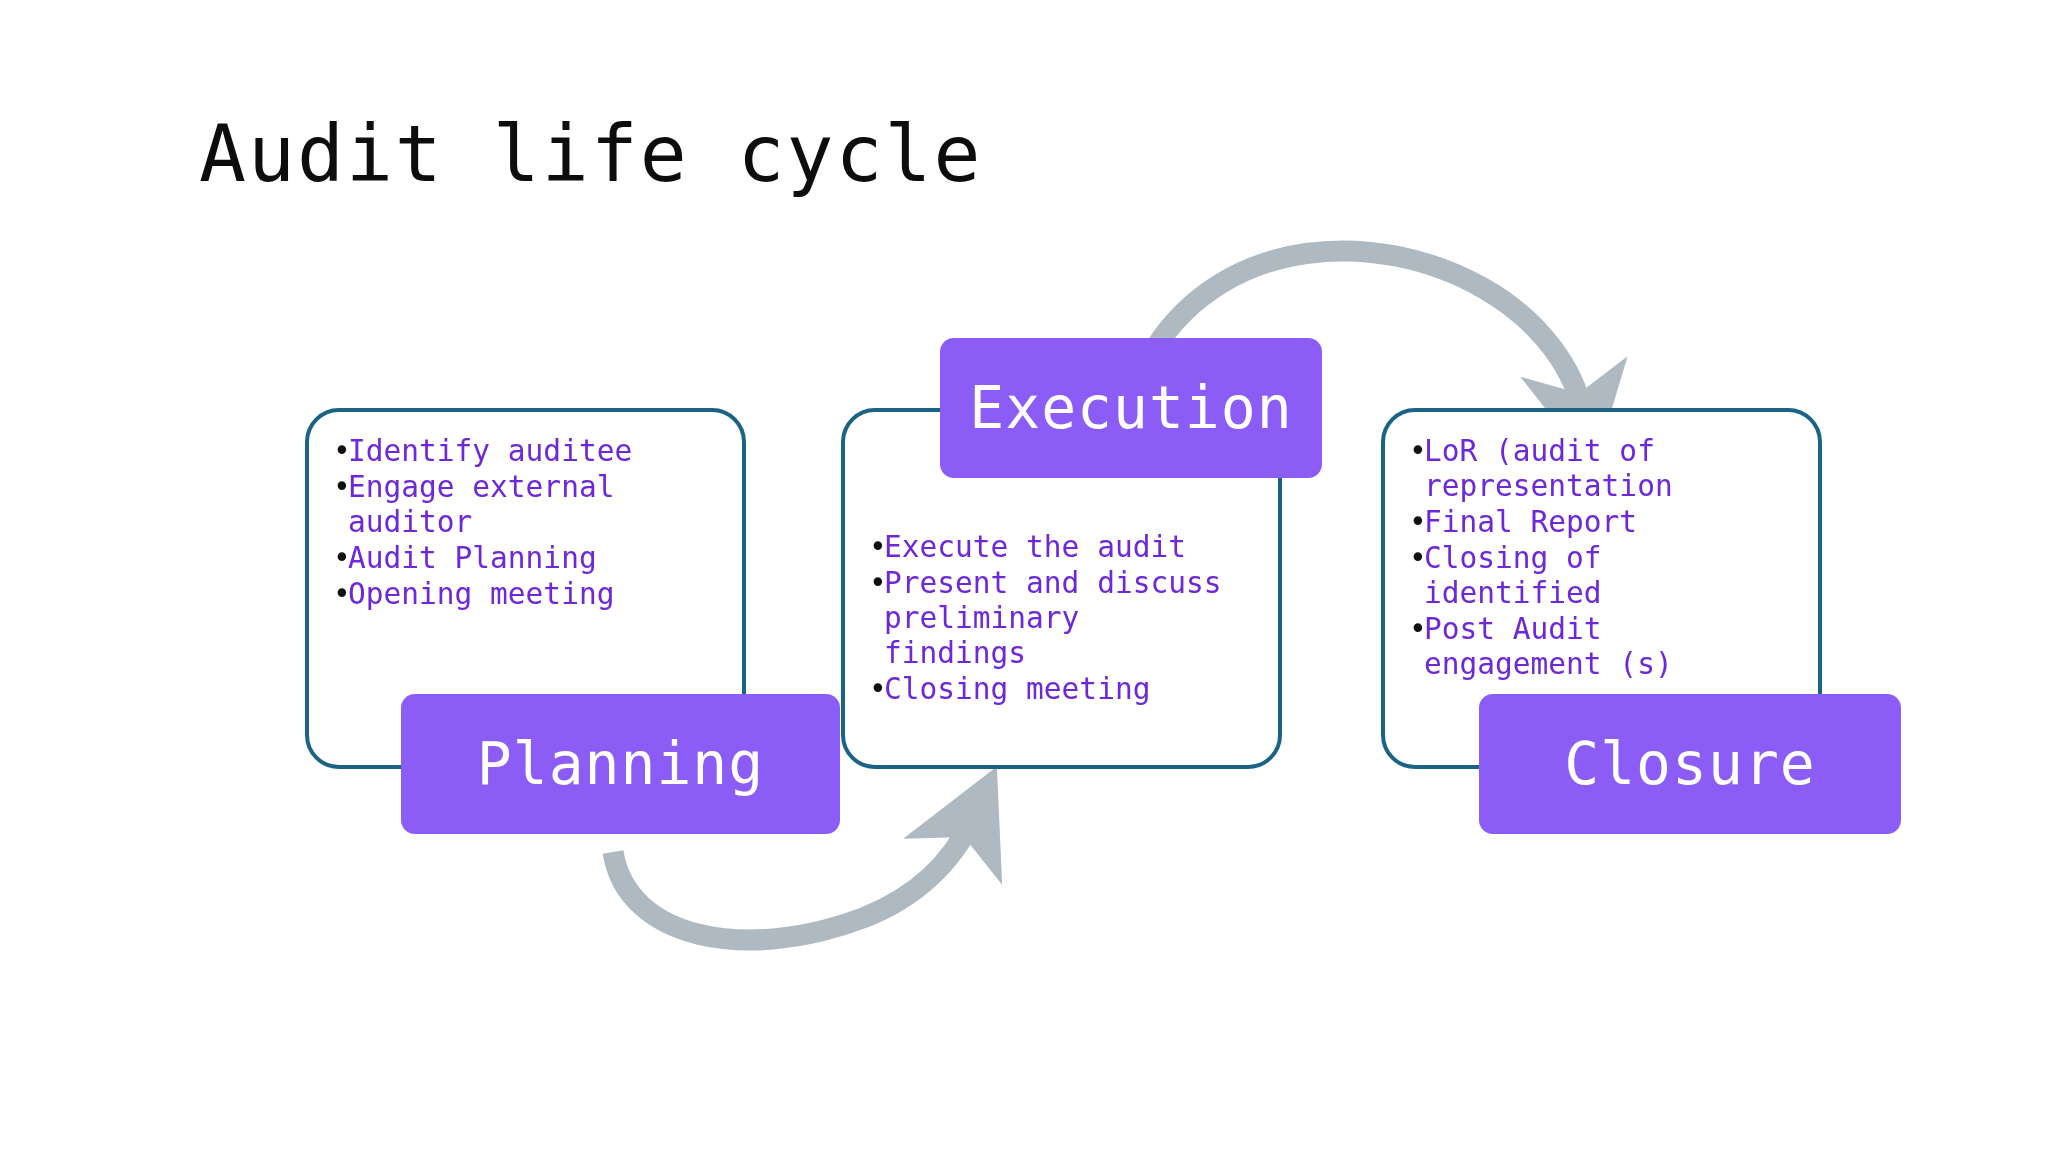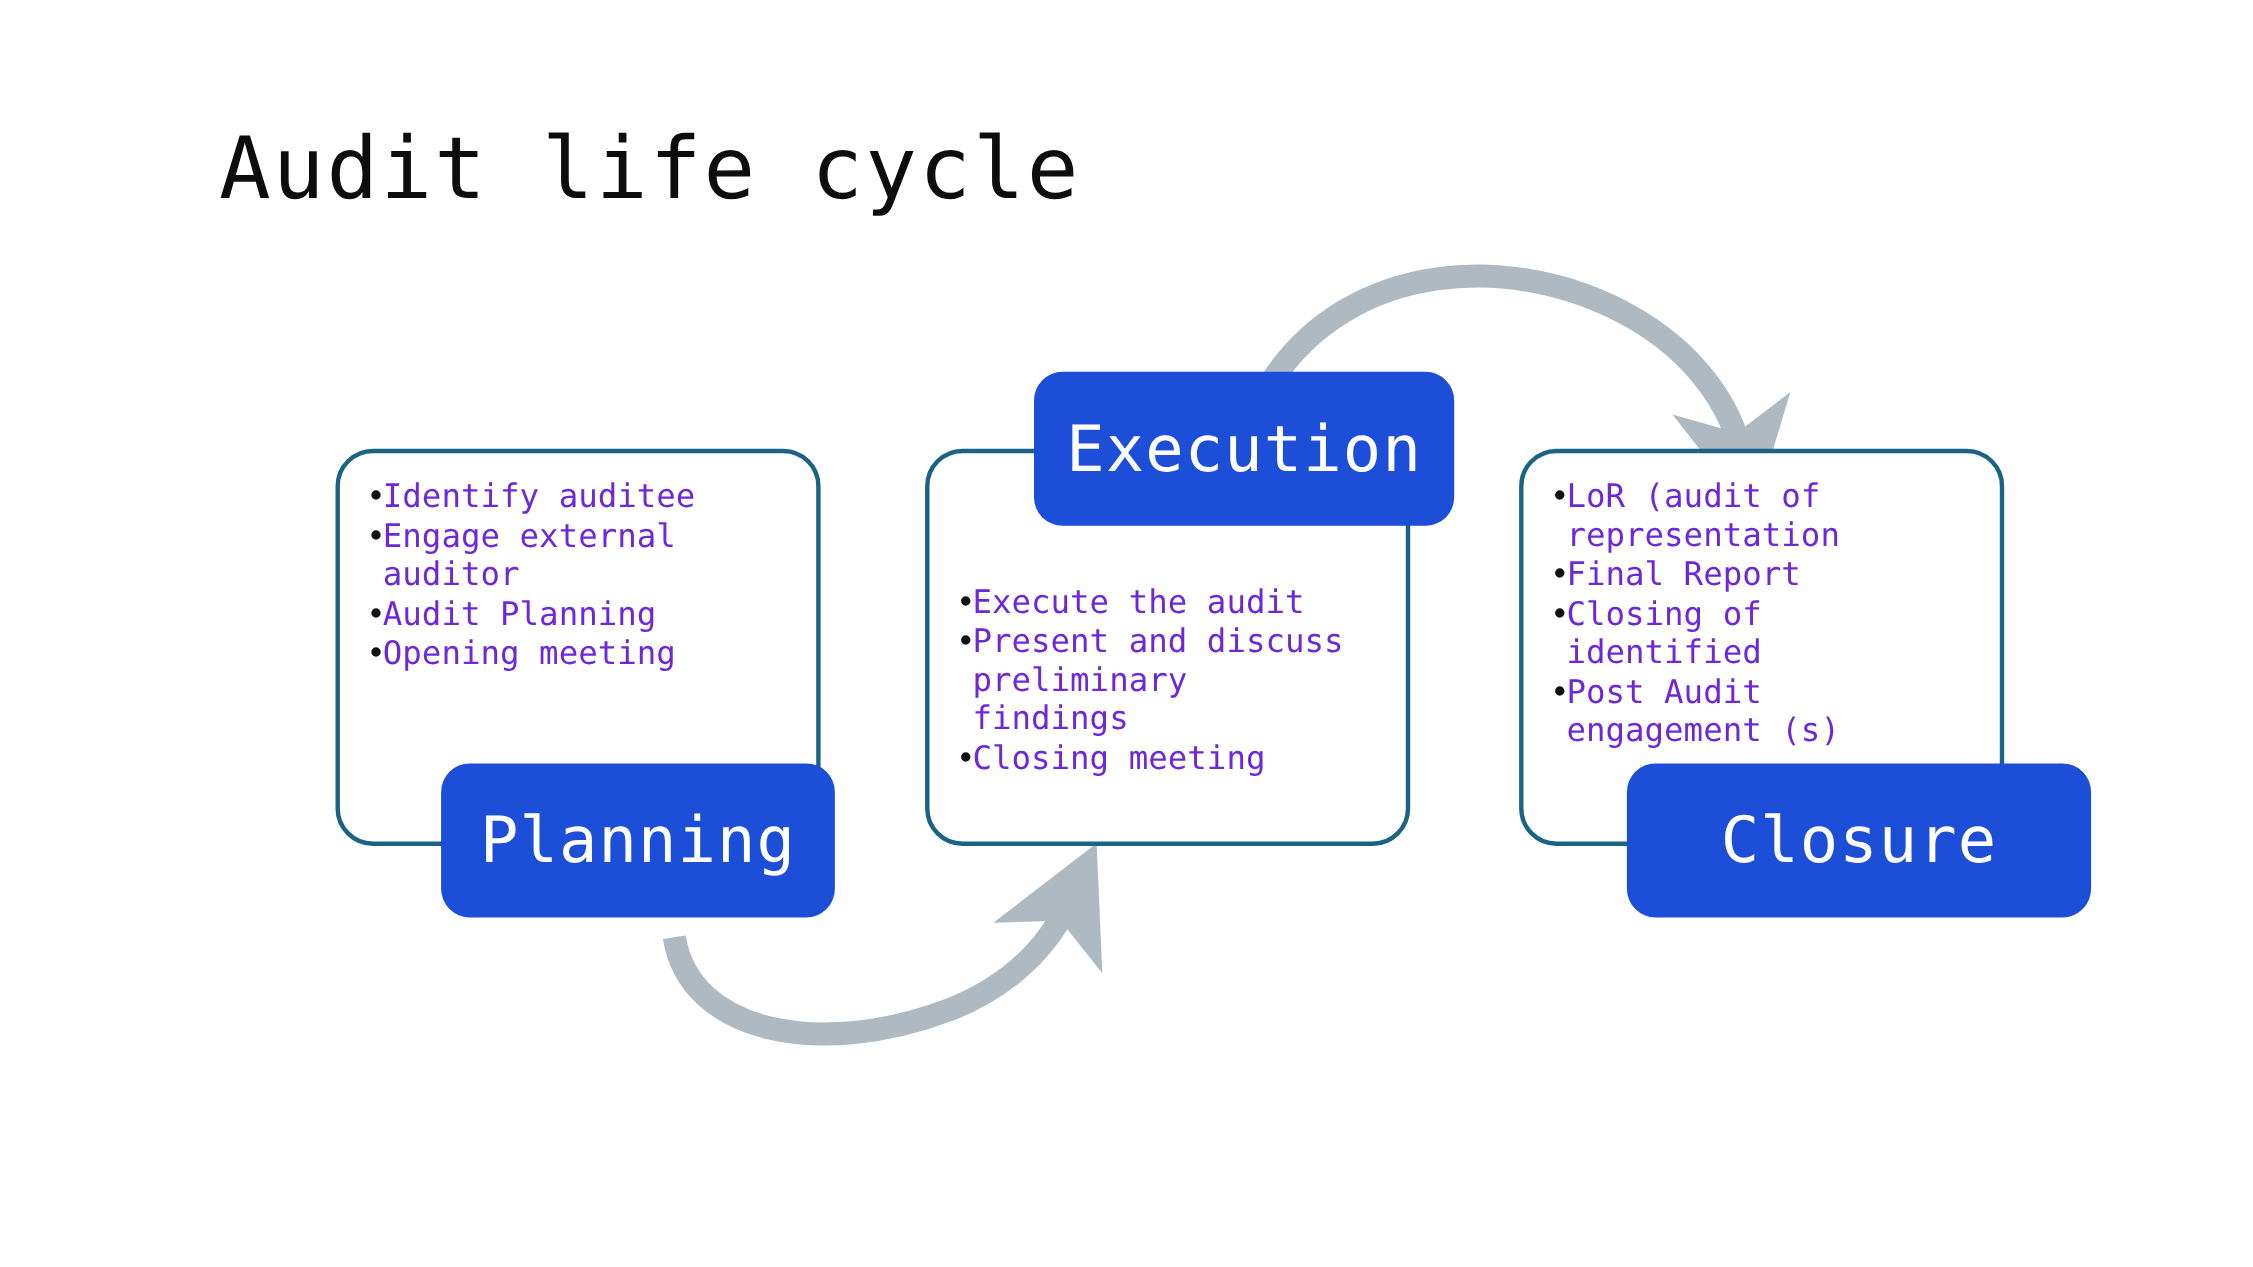--- a/index.html
+++ b/index.html
@@ -58,38 +58,38 @@
     flex:1 1 auto;
     white-space:pre-line;
     font-size:29.5px;
     line-height:1.185;
     color:#6d28d9;
   }
 
   
   .badge{
     position:absolute;
-    background:#1d4ed8;
-    border-radius:26px;
+    background:#8b5cf6;
+    border-radius:14px;
     display:flex;
     align-items:center;
     justify-content:center;
     color:#ffffff;
     font-size:58px;
     letter-spacing:1px;
     box-sizing:border-box;
     white-space:nowrap;
   }
 
   
   #card-planning {left:258px;  top:408px; width:441px;  height:361px;}
   #card-execution{left:794px;  top:408px; width:441px;  height:361px;}
   #card-closure  {left:1334px; top:408px; width:441px;  height:361px;}
 
-  #badge-planning {left:354px;  top:694px; width:358px; height:140px;}
+  #badge-planning {left:354px;  top:694px; width:439px; height:140px;}
   #badge-execution{left:893px;  top:338px; width:382px; height:140px;}
   #badge-closure  {left:1432px; top:694px; width:422px; height:140px;justify-content:center;}
 </style>
 </head>
 <body>
 
 <div id="slide">
 
   <div id="title">Audit life cycle</div>
 

